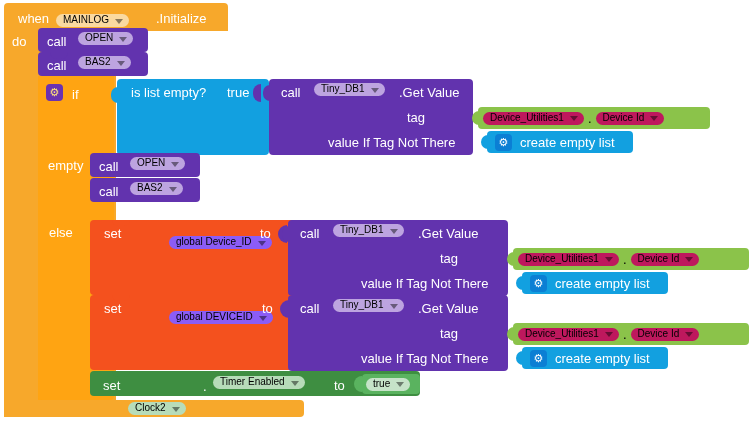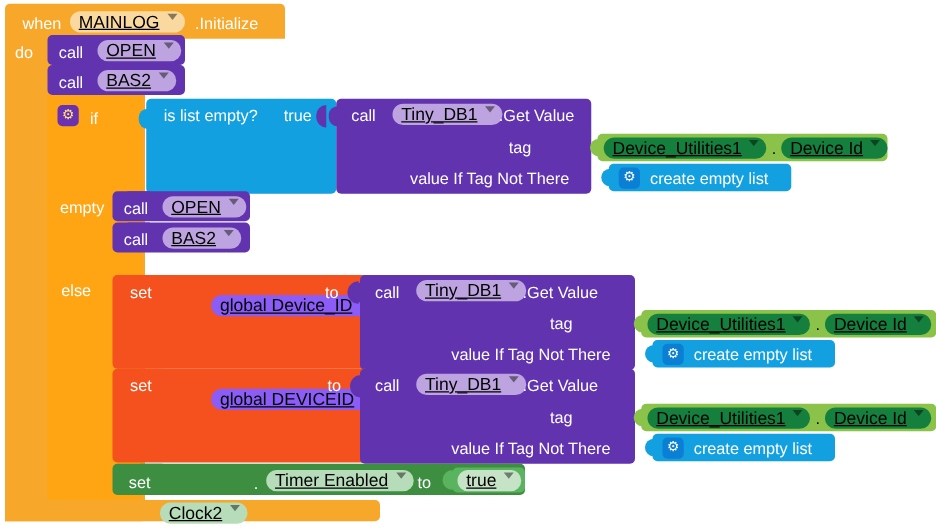--- a/index.html
+++ b/index.html
@@ -12,26 +12,25 @@
     position:relative;
   }
   #canvas{position:absolute;left:0;top:0;width:749px;height:423px;}
 
   
   .blk{position:absolute;box-sizing:border-box;}
   .lbl{color:#ffffff;font-size:13px;line-height:1;white-space:nowrap;}
 
   
   .field{
-    display:inline-flex;align-items:flex-start;gap:4px;
+    display:inline-flex;align-items:center;gap:4px;
     border-radius:9px;padding:1px 6px 2px 7px;
-    font-size:14px;line-height:1;color:#000;
+    font-size:10px;line-height:1;color:#000;
     white-space:nowrap;
     position:relative;
-    text-decoration:underline;
   }
   .caret{
     display:inline-block;width:0;height:0;
     border-left:4px solid transparent;border-right:4px solid transparent;
     border-top:5px solid rgba(0,0,0,.45);
     margin-left:2px;position:relative;top:1px;
   }
 
   
   .gear{
@@ -130,21 +129,21 @@
   #gv2 .gv-vitnt{left:73px;}
   #gv3{left:288px;top:295px;width:220px;}
   #gv3 .gv-tag{left:152px;}
   #gv3 .gv-vitnt{left:73px;}
 
   
   .getter{
     background:#8BC34A;border-radius:4px;height:22px;
     display:flex;align-items:center;padding:0 5px;gap:4px;
   }
-  .getter .field{background:#15803d;}
+  .getter .field{background:#be185d;}
   .getter .dot{color:#000;font-size:13px;line-height:1;}
   .getter .gplug{position:absolute;left:-6px;top:4px;width:7px;height:14px;background:#8BC34A;border-radius:7px 0 0 7px;}
   #getter1{left:478px;top:107px;width:232px;}
   #getter2{left:513px;top:248px;width:236px;}
   #getter3{left:513px;top:323px;width:236px;}
 
   
   .cel{
     background:#12A0E0;border-radius:4px;height:22px;
     display:flex;align-items:center;padding:0 8px;gap:8px;

